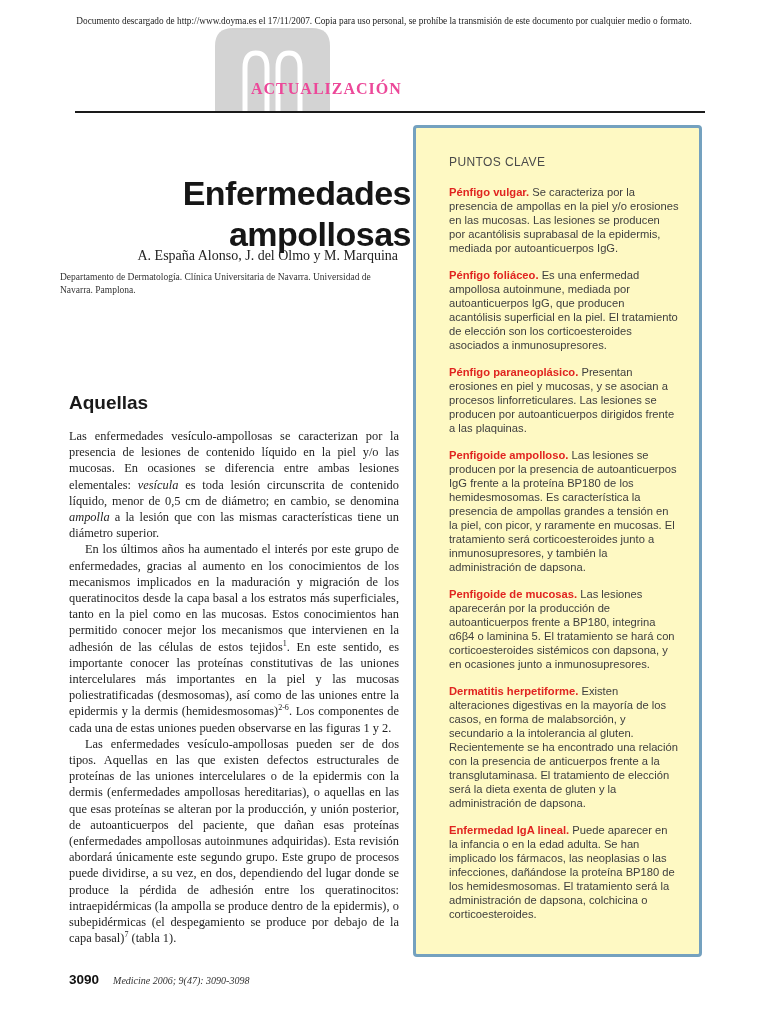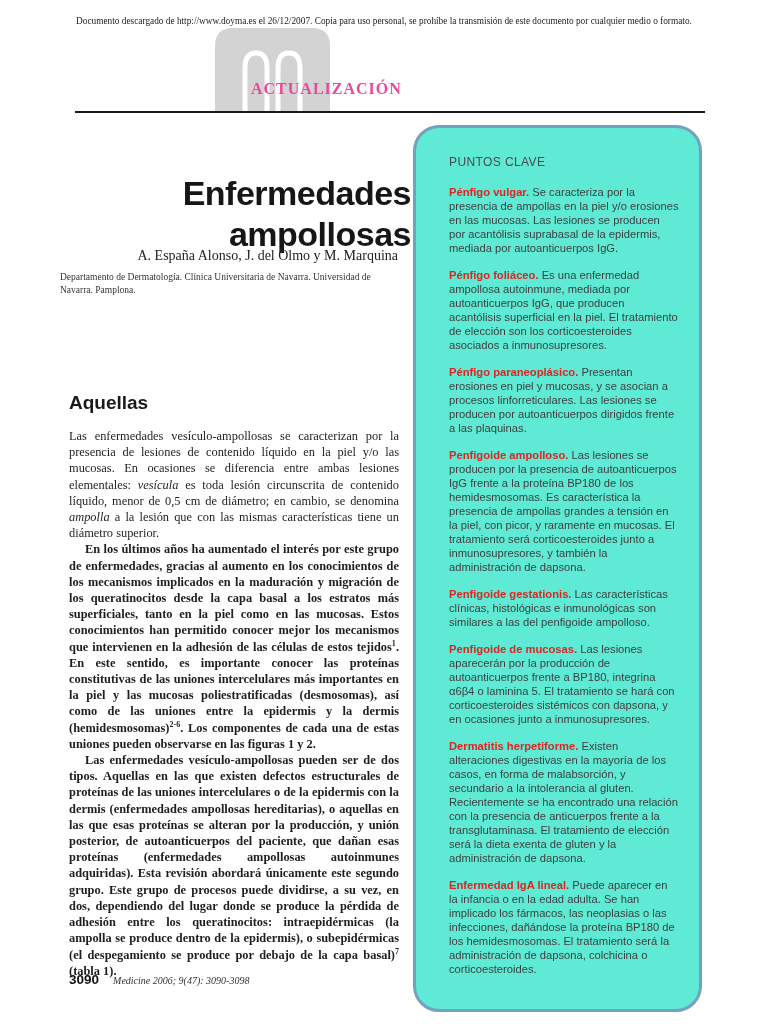--- a/index.html
+++ b/index.html
@@ -57,64 +57,64 @@
     font-family:"Liberation Sans", sans-serif;
     font-weight:bold;font-size:19px;color:#1a1a1a;
     margin:0;
   }
   .article-body{
     position:absolute;left:69px;top:428px;width:330px;
     font-size:12.4px;line-height:16.2px;
     text-align:justify;color:#1e1e1e;
   }
   .article-body p{margin:0;}
-  .article-body p.indent{text-indent:16px;font-weight:bold;}
+  .article-body p.indent{text-indent:16px;}
   .article-body sup{font-size:0.65em;line-height:0;}
   .footer{
     position:absolute;left:69px;top:972px;
     display:flex;align-items:baseline;
   }
   .page-number{
     font-family:"Liberation Sans", sans-serif;
     font-weight:bold;font-size:13.5px;color:#111;
   }
   .citation{
     margin-left:14px;
     font-family:"Liberation Serif", serif;
     font-style:italic;
     font-size:10px;color:#333;
   }
   .key-points-panel{
     position:absolute;left:413px;top:125px;
     width:289px;min-height:830px;
     box-sizing:border-box;
     border:3px solid var(--panel-border,#74a1bf);
-    border-radius:26px;
+    border-radius:4px;
     padding:27px 20px 20px 33px;
-    background:#5eead4;
+    background:#fef9c3;
     font-family:"Liberation Sans", sans-serif;
   }
   .kp-heading{
     font-size:12px;letter-spacing:0.4px;color:#4a4a4a;
     margin:0 0 16px 0;font-weight:normal;
   }
   .kp-item{
     margin:0 0 13px 0;
     font-size:11.2px;line-height:14px;color:#3e3e3e;
     text-align:left;
   }
   .kp-term{
     color:var(--accent-red,#e02420);
     font-weight:bold;
   }
 </style>
 </head>
 <body>
 
-<div class="disclaimer">Documento descargado de http://www.doyma.es el 26/12/2007. Copia para uso personal, se prohíbe la transmisión de este documento por cualquier medio o formato.</div>
+<div class="disclaimer">Documento descargado de http://www.doyma.es el 17/11/2007. Copia para uso personal, se prohíbe la transmisión de este documento por cualquier medio o formato.</div>
 
 <svg class="watermark" viewBox="0 0 115 84" aria-hidden="true">
   <path d="M0,84 L0,18 Q0,0 18,0 L97,0 Q115,0 115,18 L115,84 Z" fill="var(--watermark-gray,#d3d3d3)"></path>
   <path d="M30,84 V40 Q30,25 41,25 Q52,25 52,40 V84" fill="none" stroke="#ffffff" stroke-width="5"></path>
   <path d="M63,84 V40 Q63,25 74,25 Q85,25 85,40 V84" fill="none" stroke="#ffffff" stroke-width="5"></path>
 </svg>
 
 <div class="kicker">ACTUALIZACIÓN</div>
 <div class="rule"></div>
 
@@ -135,18 +135,17 @@
   <span class="citation">Medicine 2006; 9(47): 3090-3098</span>
 </div>
 
 <div class="key-points-panel">
   <p class="kp-heading">PUNTOS CLAVE</p>
   <div>
       <p class="kp-item"><span class="kp-term">Pénfigo vulgar. </span><span>Se caracteriza por la presencia de ampollas en la piel y/o erosiones en las mucosas. Las lesiones se producen por acantólisis suprabasal de la epidermis, mediada por autoanticuerpos IgG.</span></p>
       <p class="kp-item"><span class="kp-term">Pénfigo foliáceo. </span><span>Es una enfermedad ampollosa autoinmune, mediada por autoanticuerpos IgG, que producen acantólisis superficial en la piel. El tratamiento de elección son los corticoesteroides asociados a inmunosupresores.</span></p>
       <p class="kp-item"><span class="kp-term">Pénfigo paraneoplásico. </span><span>Presentan erosiones en piel y mucosas, y se asocian a procesos linforreticulares. Las lesiones se producen por autoanticuerpos dirigidos frente a las plaquinas.</span></p>
       <p class="kp-item"><span class="kp-term">Penfigoide ampolloso. </span><span>Las lesiones se producen por la presencia de autoanticuerpos IgG frente a la proteína BP180 de los hemidesmosomas. Es característica la presencia de ampollas grandes a tensión en la piel, con picor, y raramente en mucosas. El tratamiento será corticoesteroides junto a inmunosupresores, y también la administración de dapsona.</span></p>
-      <p class="kp-item"><span class="kp-term">Penfigoide gestationis. </span><span>Las características clínicas, histológicas e inmunológicas son similares a las del penfigoide ampolloso.</span></p>
       <p class="kp-item"><span class="kp-term">Penfigoide de mucosas. </span><span>Las lesiones aparecerán por la producción de autoanticuerpos frente a BP180, integrina α6β4 o laminina 5. El tratamiento se hará con corticoesteroides sistémicos con dapsona, y en ocasiones junto a inmunosupresores.</span></p>
       <p class="kp-item"><span class="kp-term">Dermatitis herpetiforme. </span><span>Existen alteraciones digestivas en la mayoría de los casos, en forma de malabsorción, y secundario a la intolerancia al gluten. Recientemente se ha encontrado una relación con la presencia de anticuerpos frente a la transglutaminasa. El tratamiento de elección será la dieta exenta de gluten y la administración de dapsona.</span></p>
       <p class="kp-item"><span class="kp-term">Enfermedad IgA lineal. </span><span>Puede aparecer en la infancia o en la edad adulta. Se han implicado los fármacos, las neoplasias o las infecciones, dañándose la proteína BP180 de los hemidesmosomas. El tratamiento será la administración de dapsona, colchicina o corticoesteroides.</span></p>
     </div>
 </div>
 
 </body></html>

